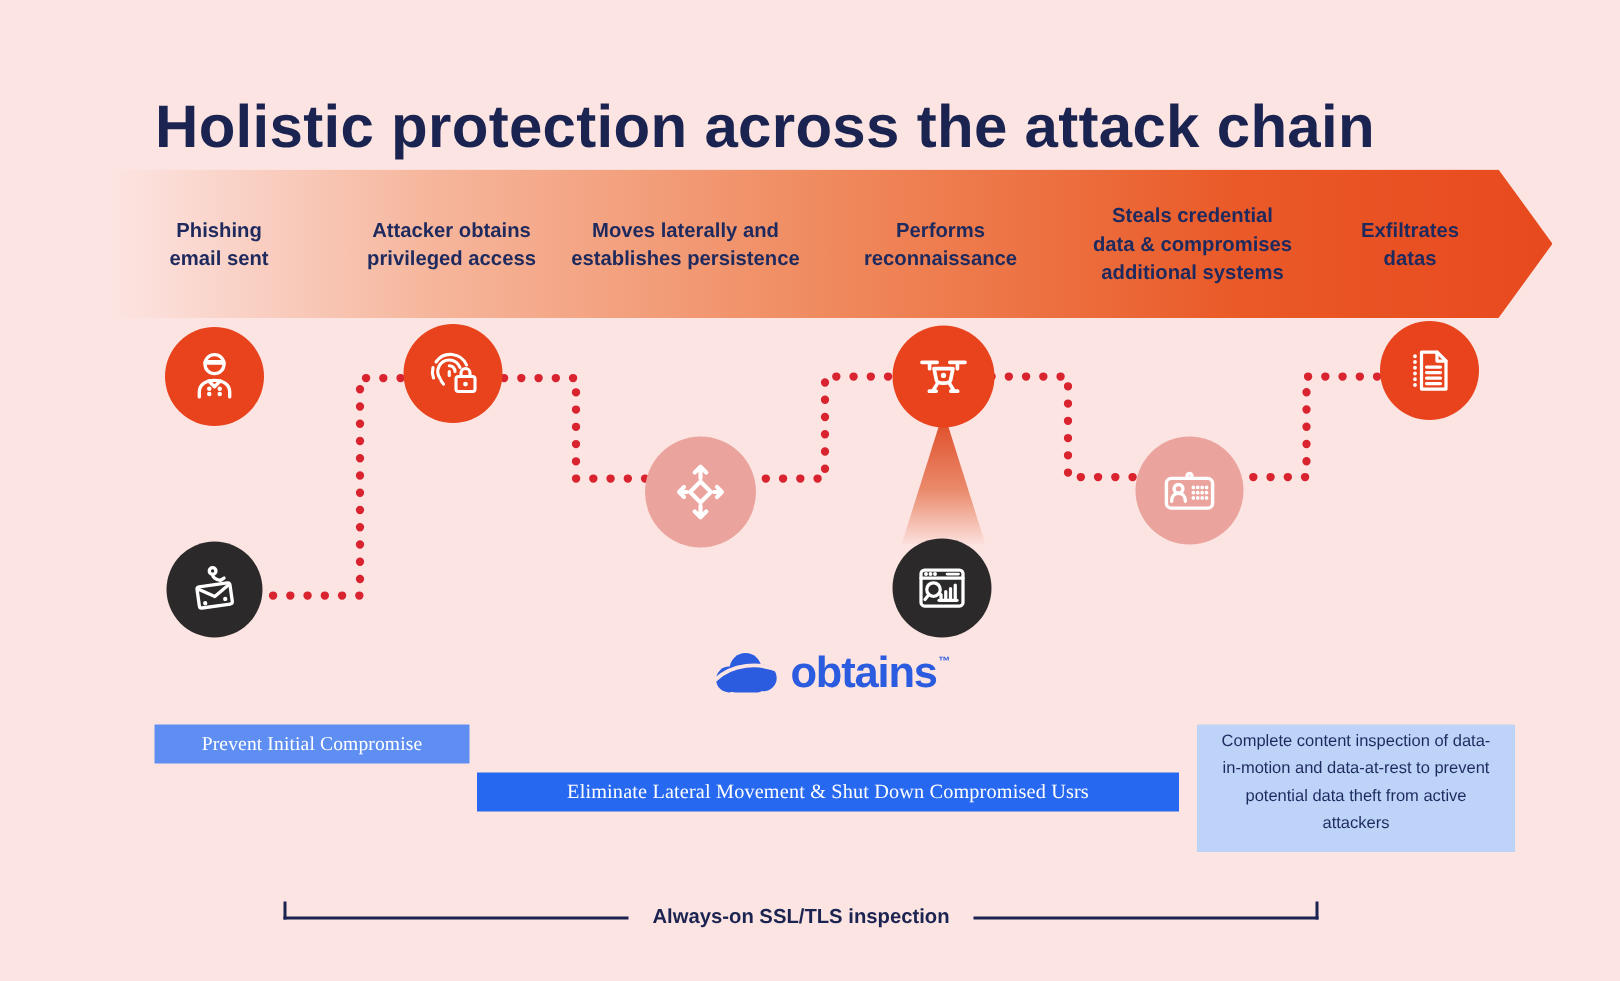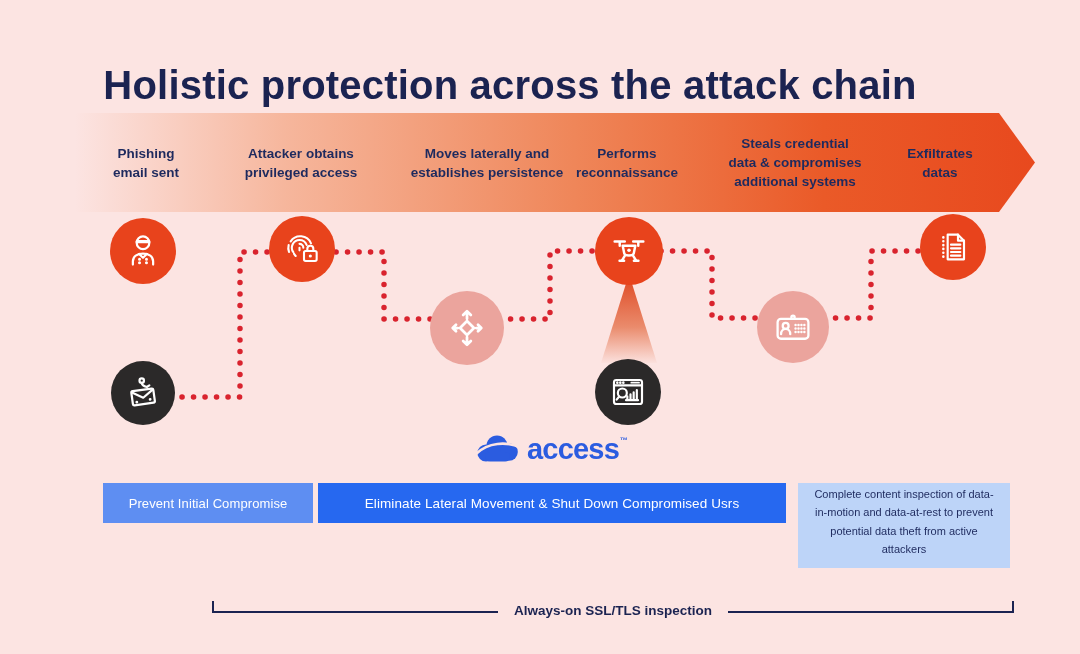--- a/index.html
+++ b/index.html
@@ -21,21 +21,21 @@
   .banner {
     position:absolute; left:75px; top:113px; width:960px; height:99px;
     background:linear-gradient(90deg,#fce4e2 0%,#f6b69c 22%,#ef8659 52%,#ea5a28 78%,#e8491e 100%);
     clip-path:polygon(0 0, calc(100% - 36px) 0, 100% 50%, calc(100% - 36px) 100%, 0 100%);
   }
   .stage {
     position:absolute; top:50%; transform:translate(-50%,-50%);
     font-size:13.5px; font-weight:600; line-height:1.42;
     text-align:center; white-space:pre-line; color:#1e2a5e;
   }
-  .stage1{left:71px;} .stage2{left:226px;} .stage3{left:412px;}
+  .stage1{left:71px;} .stage2{left:226px;} .stage3{left:382px;}
   .stage4{left:552px;} .stage5{left:720px;} .stage6{left:865px;}
   
   .path-overlay { position:absolute; left:0; top:0; }
   
   .beam {
     position:absolute; left:601px; top:283px; width:56px; height:80px;
     clip-path:polygon(45% 0, 55% 0, 100% 100%, 0 100%);
     background:linear-gradient(180deg,#e0512d 0%,#ea8b6c 55%,rgba(246,199,187,0.12) 100%);
   }
   
@@ -61,38 +61,38 @@
     display:flex; align-items:center;
   }
   .logo-word {
     font-size:29px; font-weight:700; color:#2b5ce0;
     letter-spacing:-0.8px; margin-left:5px;
   }
   .logo-tm { font-size:8px; font-weight:700; color:#2b5ce0; align-self:flex-start; margin-top:6px; margin-left:1px; }
   
   .card { position:absolute; top:483px; }
   .card-header {
-    height:40px; display:flex; align-items:center; justify-content:center;
-    color:#ffffff; font-size:13px; font-weight:500; letter-spacing:0.1px;
+    height:26px; display:flex; align-items:center; justify-content:center;
+    color:#ffffff; font-size:13px; font-weight:500; letter-spacing:0.1px;font-family:Liberation Serif, serif;
   }
   .hdr-light { background:#5e8ef2; }
   .hdr-dark  { background:#2668f0; font-size:13.5px; }
   .card-body {
     background:#bdd4f8; height:85px;
     display:flex; align-items:center; justify-content:center;
     padding:6px 14px 14px 14px;
     font-size:11px; line-height:1.65; text-align:center; color:#1e2a5e;
   }
   .card1 { left:103px; width:210px; }
-  .card2 { left:318px; width:468px; }
+  .card2 { left:318px; width:468px;margin-top:32px; }
   .card2 .card-body { padding:6px 24px 22px 24px; }
   .card3 { left:798px; width:212px; }
   
   .bracket {
-    position:absolute; left:212px; top:601px; width:802px; height:12px;
+    position:absolute; left:189px; top:601px; width:690px; height:12px;
     display:flex; align-items:flex-end;
   }
   .bracket-line { flex:1; height:12px; border-bottom:2px solid #1b2351; position:relative; }
   .bracket-line.left::before,
   .bracket-line.right::before {
     content:""; position:absolute; top:0; width:2px; height:12px; background:#1b2351;
   }
   .bracket-line.left::before { left:0; }
   .bracket-line.right::before { right:0; }
   .bracket-label {
@@ -221,21 +221,21 @@
 <div class="logo">
   <svg width="48" height="32" viewBox="0 0 48 32">
     <g fill="#2b5ce0">
       <circle cx="12" cy="20" r="8.6"></circle>
       <circle cx="23" cy="13" r="10.6"></circle>
       <circle cx="35" cy="19" r="8.8"></circle>
       <rect x="11" y="19" width="25" height="9.6" rx="4.8"></rect>
     </g>
     <path d="M2.5 20.5 C14 9.5 32 8 46.5 14.5" fill="none" stroke="#fce4e2" stroke-width="2.6" stroke-linecap="round"></path>
   </svg>
-  <span class="logo-word">access</span>
+  <span class="logo-word">obtains</span>
   <span class="logo-tm">™</span>
 </div>
 
 <div class="card card1">
   <div class="card-header hdr-light">Prevent Initial Compromise</div>
 </div>
 
 <div class="card card2">
   <div class="card-header hdr-dark">Eliminate Lateral Movement &amp; Shut Down Compromised Usrs</div>
 </div>

